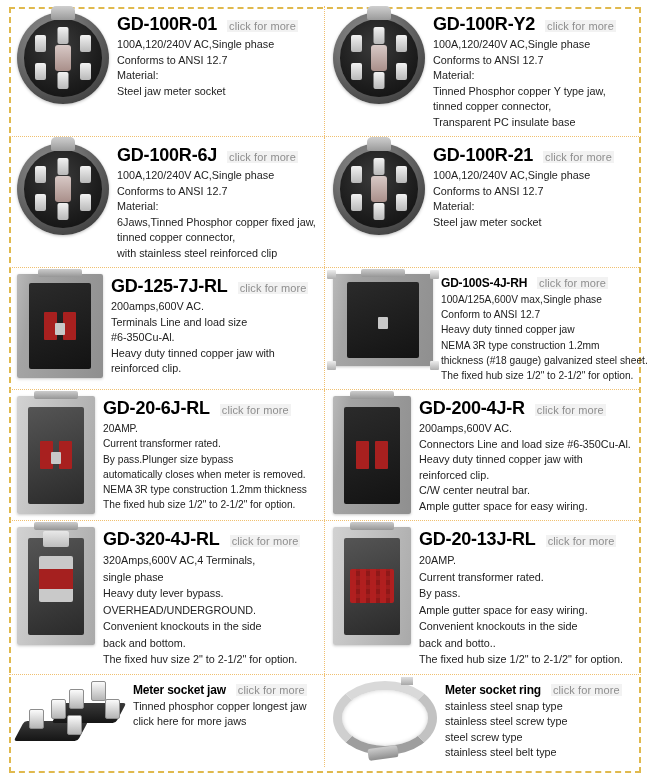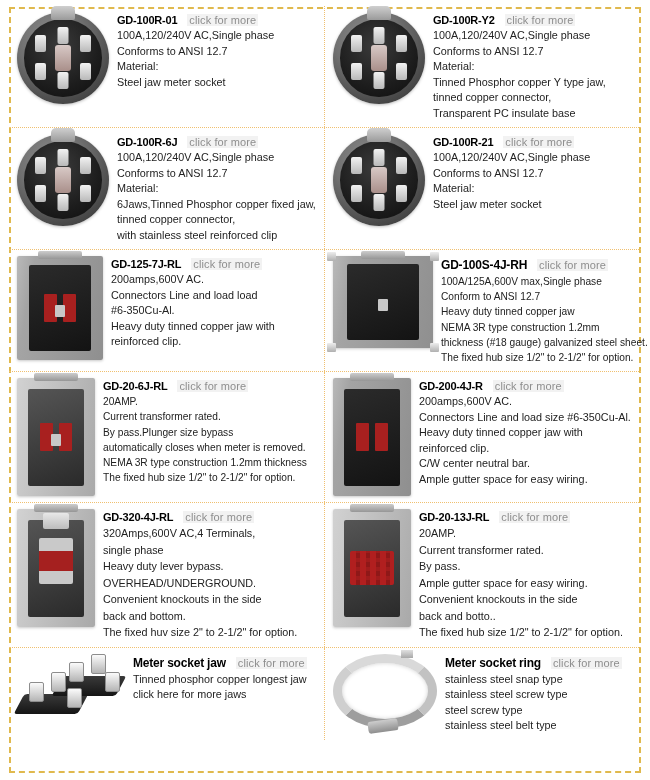--- a/index.html
+++ b/index.html
@@ -66,21 +66,21 @@
     min-width: 0;
   }
 
   .titlerow {
     display: flex;
     align-items: baseline;
     gap: 10px;
     white-space: nowrap;
   }
   .ptitle {
-    font-size: 11px;
+    font-size: 18px;
     font-weight: bold;
     color: #000;
     letter-spacing: -0.2px;
   }
   .ptitle.small { font-size: 12px; }
   .more {
     font-size: 11px;
     color: #8e8e8e;
     background: #f2f2f2;
     padding: 0 2px;
@@ -401,21 +401,21 @@
               </span>
             </div>
           </div>
           <div class="info">
             <div class="titlerow">
               <span class="ptitle">GD-125-7J-RL</span>
               <span class="more">click for more</span>
             </div>
             <div class="desc ">
               <div class="line">200amps,600V AC.</div>
-              <div class="line">Connectors Line and load load</div>
+              <div class="line">Terminals Line and load size</div>
               <div class="line">#6-350Cu-Al.</div>
               <div class="line">Heavy duty tinned copper jaw with</div>
               <div class="line">reinforced clip.</div>
             </div>
           </div>
         </div>
         <div class="cell right">
           <div class="thumb">
             <div class="box-enclosure wide">
               <span class="lip"></span>

